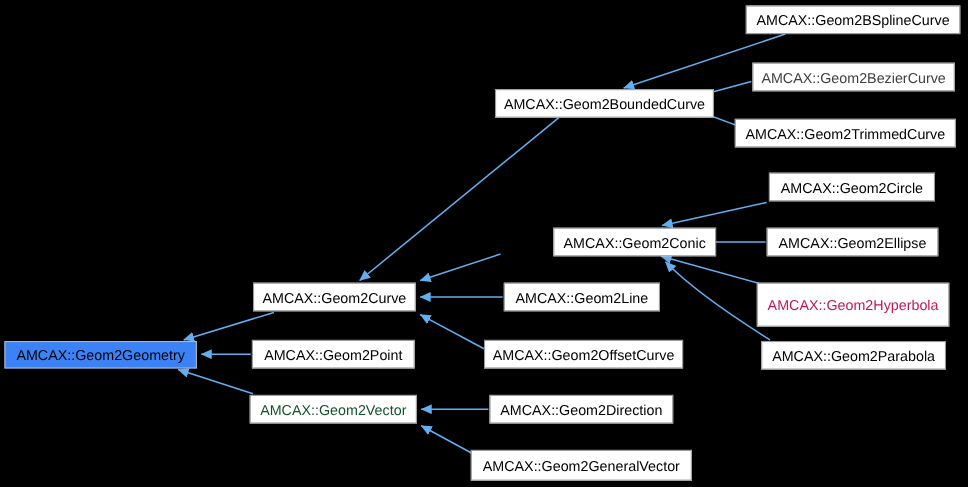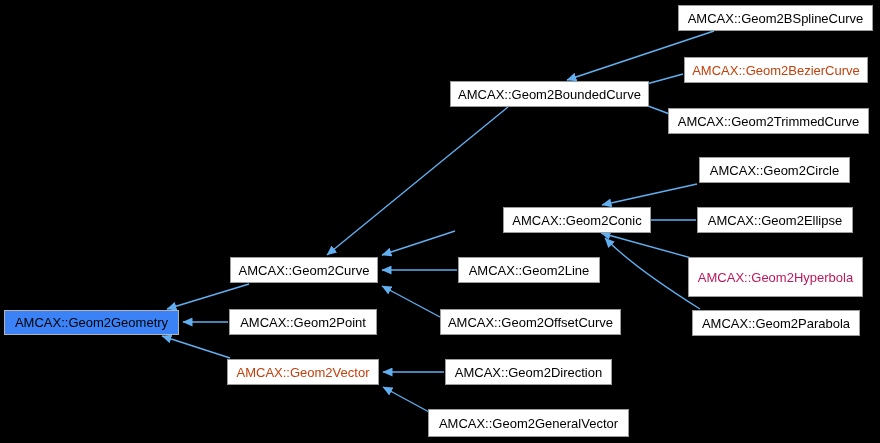--- a/index.html
+++ b/index.html
@@ -75,21 +75,21 @@
   <div id="nodes-layer">
       <div class="node highlight" style="left: 4px; top: 310px; width: 175px; height: 25px; background: #3b82f6; border-color: rgb(180, 180, 180); color: rgb(0, 0, 0);">
         <span>AMCAX::Geom2Geometry</span>
       </div>
       <div class="node" style="left: 230px; top: 257px; width: 148px; height: 26px; background: rgb(255, 255, 255); border-color: rgb(156, 156, 156); color: rgb(0, 0, 0);">
         <span>AMCAX::Geom2Curve</span>
       </div>
       <div class="node" style="left: 229px; top: 309px; width: 148px; height: 26px; background: rgb(255, 255, 255); border-color: rgb(156, 156, 156); color: rgb(0, 0, 0);">
         <span>AMCAX::Geom2Point</span>
       </div>
-      <div class="node" style="left: 227px; top: 359px; width: 152px; height: 26px; background: rgb(255, 255, 255); border-color: rgb(156, 156, 156); color: #c2410c;">
+      <div class="node" style="left: 227px; top: 359px; width: 152px; height: 26px; background: rgb(255, 255, 255); border-color: rgb(156, 156, 156); color: #14532d;">
         <span>AMCAX::Geom2Vector</span>
       </div>
       <div class="node" style="left: 450px; top: 81px; width: 199px; height: 26px; background: rgb(255, 255, 255); border-color: rgb(156, 156, 156); color: rgb(0, 0, 0);">
         <span>AMCAX::Geom2BoundedCurve</span>
       </div>
       <div class="node" style="left: 455px; top: 207px; width: 148px; height: 26px; background: rgb(255, 255, 255); border-color: rgb(156, 156, 156); color: rgb(0, 0, 0); margin-left: 48px;">
         <span>AMCAX::Geom2Conic</span>
       </div>
       <div class="node" style="left: 458px; top: 257px; width: 142px; height: 26px; background: rgb(255, 255, 255); border-color: rgb(156, 156, 156); color: rgb(0, 0, 0);">
         <span>AMCAX::Geom2Line</span>
@@ -99,21 +99,21 @@
       </div>
       <div class="node" style="left: 445px; top: 359px; width: 167px; height: 26px; background: rgb(255, 255, 255); border-color: rgb(156, 156, 156); color: rgb(0, 0, 0);">
         <span>AMCAX::Geom2Direction</span>
       </div>
       <div class="node" style="left: 428px; top: 409px; width: 201px; height: 28px; background: rgb(255, 255, 255); border-color: rgb(156, 156, 156); color: rgb(0, 0, 0);">
         <span>AMCAX::Geom2GeneralVector</span>
       </div>
       <div class="node" style="left: 678px; top: 5px; width: 195px; height: 26px; background: rgb(255, 255, 255); border-color: rgb(156, 156, 156); color: rgb(0, 0, 0);">
         <span>AMCAX::Geom2BSplineCurve</span>
       </div>
-      <div class="node" style="left: 684px; top: 57px; width: 184px; height: 26px; background: rgb(255, 255, 255); border-color: rgb(156, 156, 156); color: #c2410c;">
+      <div class="node" style="left: 684px; top: 57px; width: 184px; height: 26px; background: rgb(255, 255, 255); border-color: rgb(156, 156, 156); color: #404040;">
         <span>AMCAX::Geom2BezierCurve</span>
       </div>
       <div class="node" style="left: 668px; top: 108px; width: 201px; height: 26px; background: rgb(255, 255, 255); border-color: rgb(156, 156, 156); color: rgb(0, 0, 0);">
         <span>AMCAX::Geom2TrimmedCurve</span>
       </div>
       <div class="node" style="left: 699px; top: 157px; width: 151px; height: 26px; background: rgb(255, 255, 255); border-color: rgb(156, 156, 156); color: rgb(0, 0, 0);">
         <span>AMCAX::Geom2Circle</span>
       </div>
       <div class="node" style="left: 697px; top: 207px; width: 156px; height: 26px; background: rgb(255, 255, 255); border-color: rgb(156, 156, 156); color: rgb(0, 0, 0);">
         <span>AMCAX::Geom2Ellipse</span>

